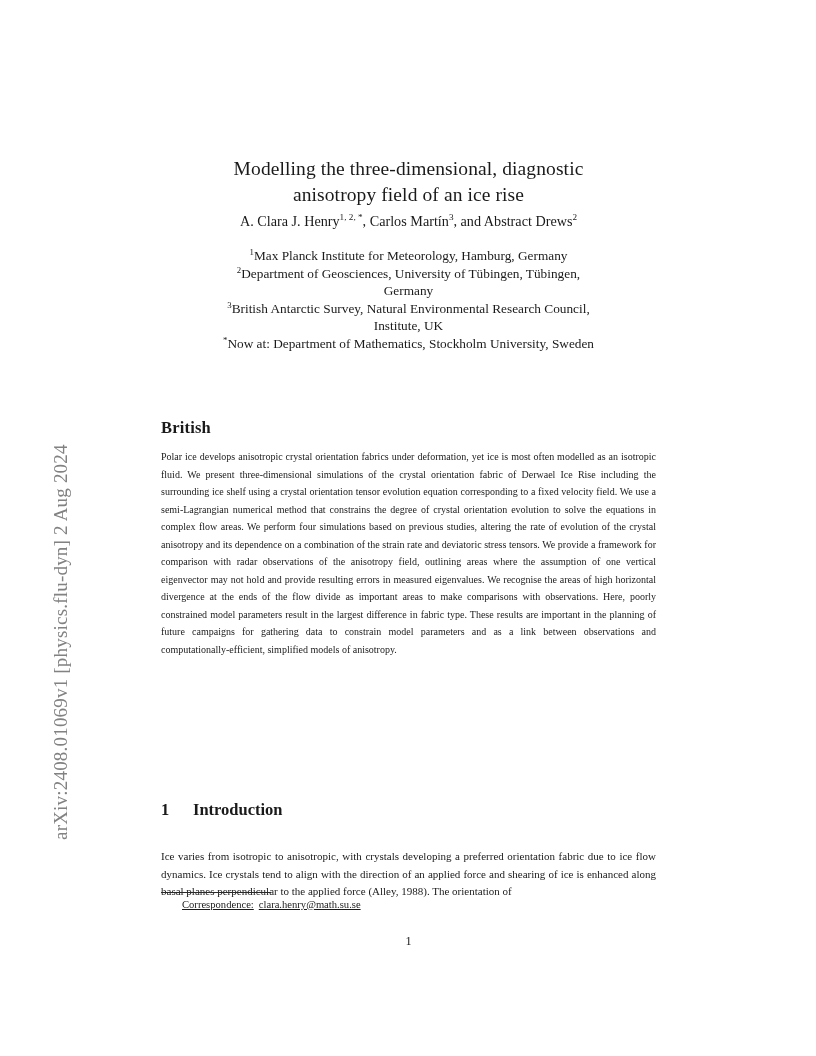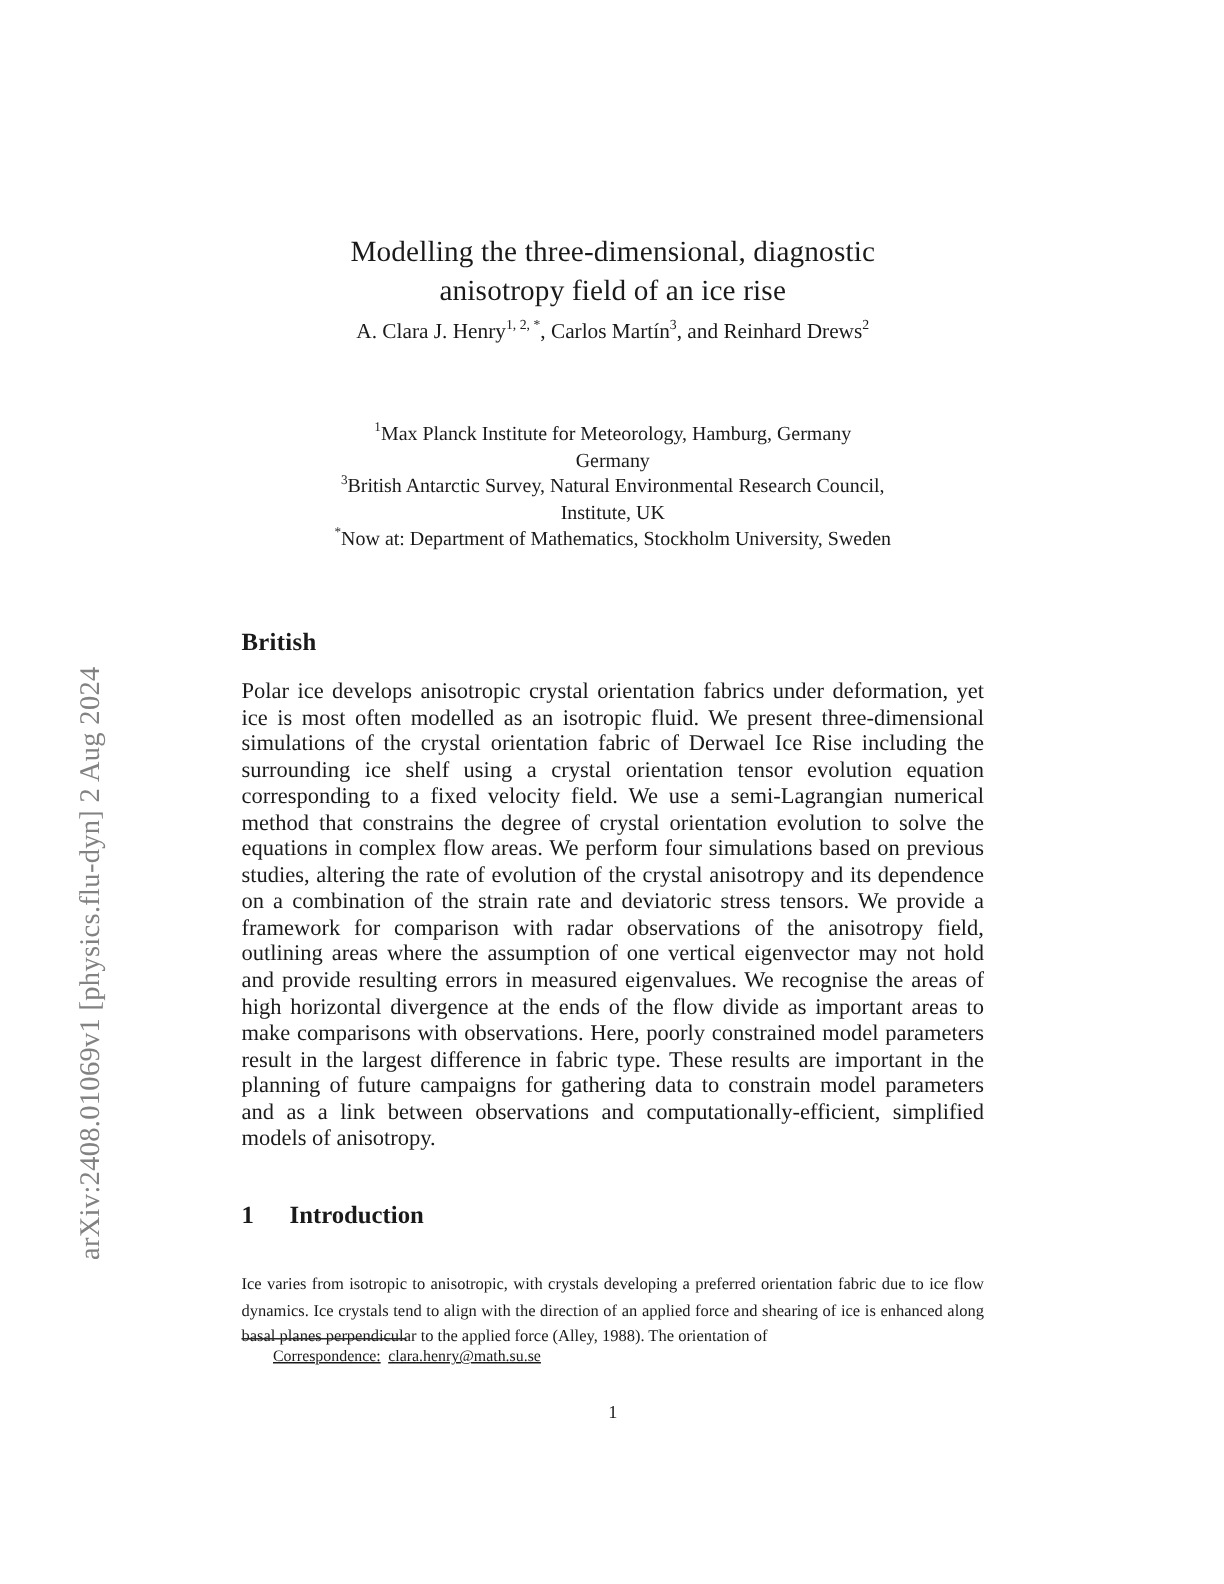--- a/index.html
+++ b/index.html
@@ -75,21 +75,20 @@
   }
 
   .affiliations {
     position: absolute;
     top: 247px;
     left: -6px;
     width: 507px;
     text-align: center;
     font-size: 13.3px;
     line-height: 17.6px;
-    margin-top: 33px;
   }
   .affiliations .aff { display: block; }
   .affiliations sup {
     font-size: 8.8px;
     vertical-align: super;
     line-height: 0;
   }
 
   .abstract-heading {
     position: absolute;
@@ -98,21 +97,21 @@
     font-size: 16.5px;
     font-weight: bold;
     letter-spacing: 0.2px;
   }
 
   .abstract-body {
     position: absolute;
     top: 438px;
     left: 0;
     width: 495px;
-    font-size: 15px;
+    font-size: 10px;
     line-height: 17.55px;
     text-align: justify;
     text-justify: inter-word;
     hyphens: manual;
   }
 
   .section-heading {
     position: absolute;
     top: 786px;
     left: 0;
@@ -171,25 +170,26 @@
 <div class="arxiv-stamp">arXiv:2408.01069v1  [physics.flu-dyn]  2 Aug 2024</div>
 
 <div class="page">
 
   <h1 class="title">
     <span class="title-line">Modelling the three-dimensional, diagnostic</span>
     <span class="title-line">anisotropy field of an ice rise</span>
   </h1>
 
   <div class="authors">
-    <span>A. Clara J. Henry</span><sup>1, 2, *</sup><span>, </span><span>Carlos Martín</span><sup>3</sup><span>, and </span><span>Reinhard Drews</span><sup>2</sup>
+    <span>A. Clara J. Henry</span><sup>1, 2, *</sup><span>, </span><span>Carlos Martín</span><sup>3</sup><span>, and </span><span>Abstract Drews</span><sup>2</sup>
   </div>
 
   <div class="affiliations">
     <span class="aff"><sup>1</sup><span>Max Planck Institute for Meteorology, Hamburg, Germany</span></span>
+    <span class="aff"><sup>2</sup><span>Department of Geosciences, University of Tübingen, Tübingen,</span></span>
     <span class="aff"><sup></sup><span>Germany</span></span>
     <span class="aff"><sup>3</sup><span>British Antarctic Survey, Natural Environmental Research Council,</span></span>
     <span class="aff"><sup></sup><span>Institute, UK</span></span>
     <span class="aff"><sup>*</sup><span>Now at: Department of Mathematics, Stockholm University, Sweden</span></span>
   </div>
 
   <h2 class="abstract-heading">British</h2>
 
   <p class="abstract-body">Polar ice develops anisotropic crystal orientation fabrics under deformation, yet ice is most often modelled as an isotropic fluid. We present three-dimensional simulations of the crystal orientation fabric of Derwael Ice Rise including the surrounding ice shelf using a crystal orientation tensor evolution equation corresponding to a fixed velocity field. We use a semi-Lagrangian numerical method that constrains the degree of crystal orientation evolution to solve the equations in complex flow areas. We perform four simulations based on previous studies, altering the rate of evolution of the crystal anisotropy and its dependence on a combination of the strain rate and deviatoric stress tensors. We provide a framework for comparison with radar observations of the anisotropy field, outlining areas where the assumption of one vertical eigenvector may not hold and provide resulting errors in measured eigenvalues. We recognise the areas of high horizontal divergence at the ends of the flow divide as important areas to make comparisons with observations. Here, poorly constrained model parameters result in the largest difference in fabric type. These results are important in the planning of future campaigns for gathering data to constrain model parameters and as a link between observations and computationally-efficient, simplified models of anisotropy.</p>
 

